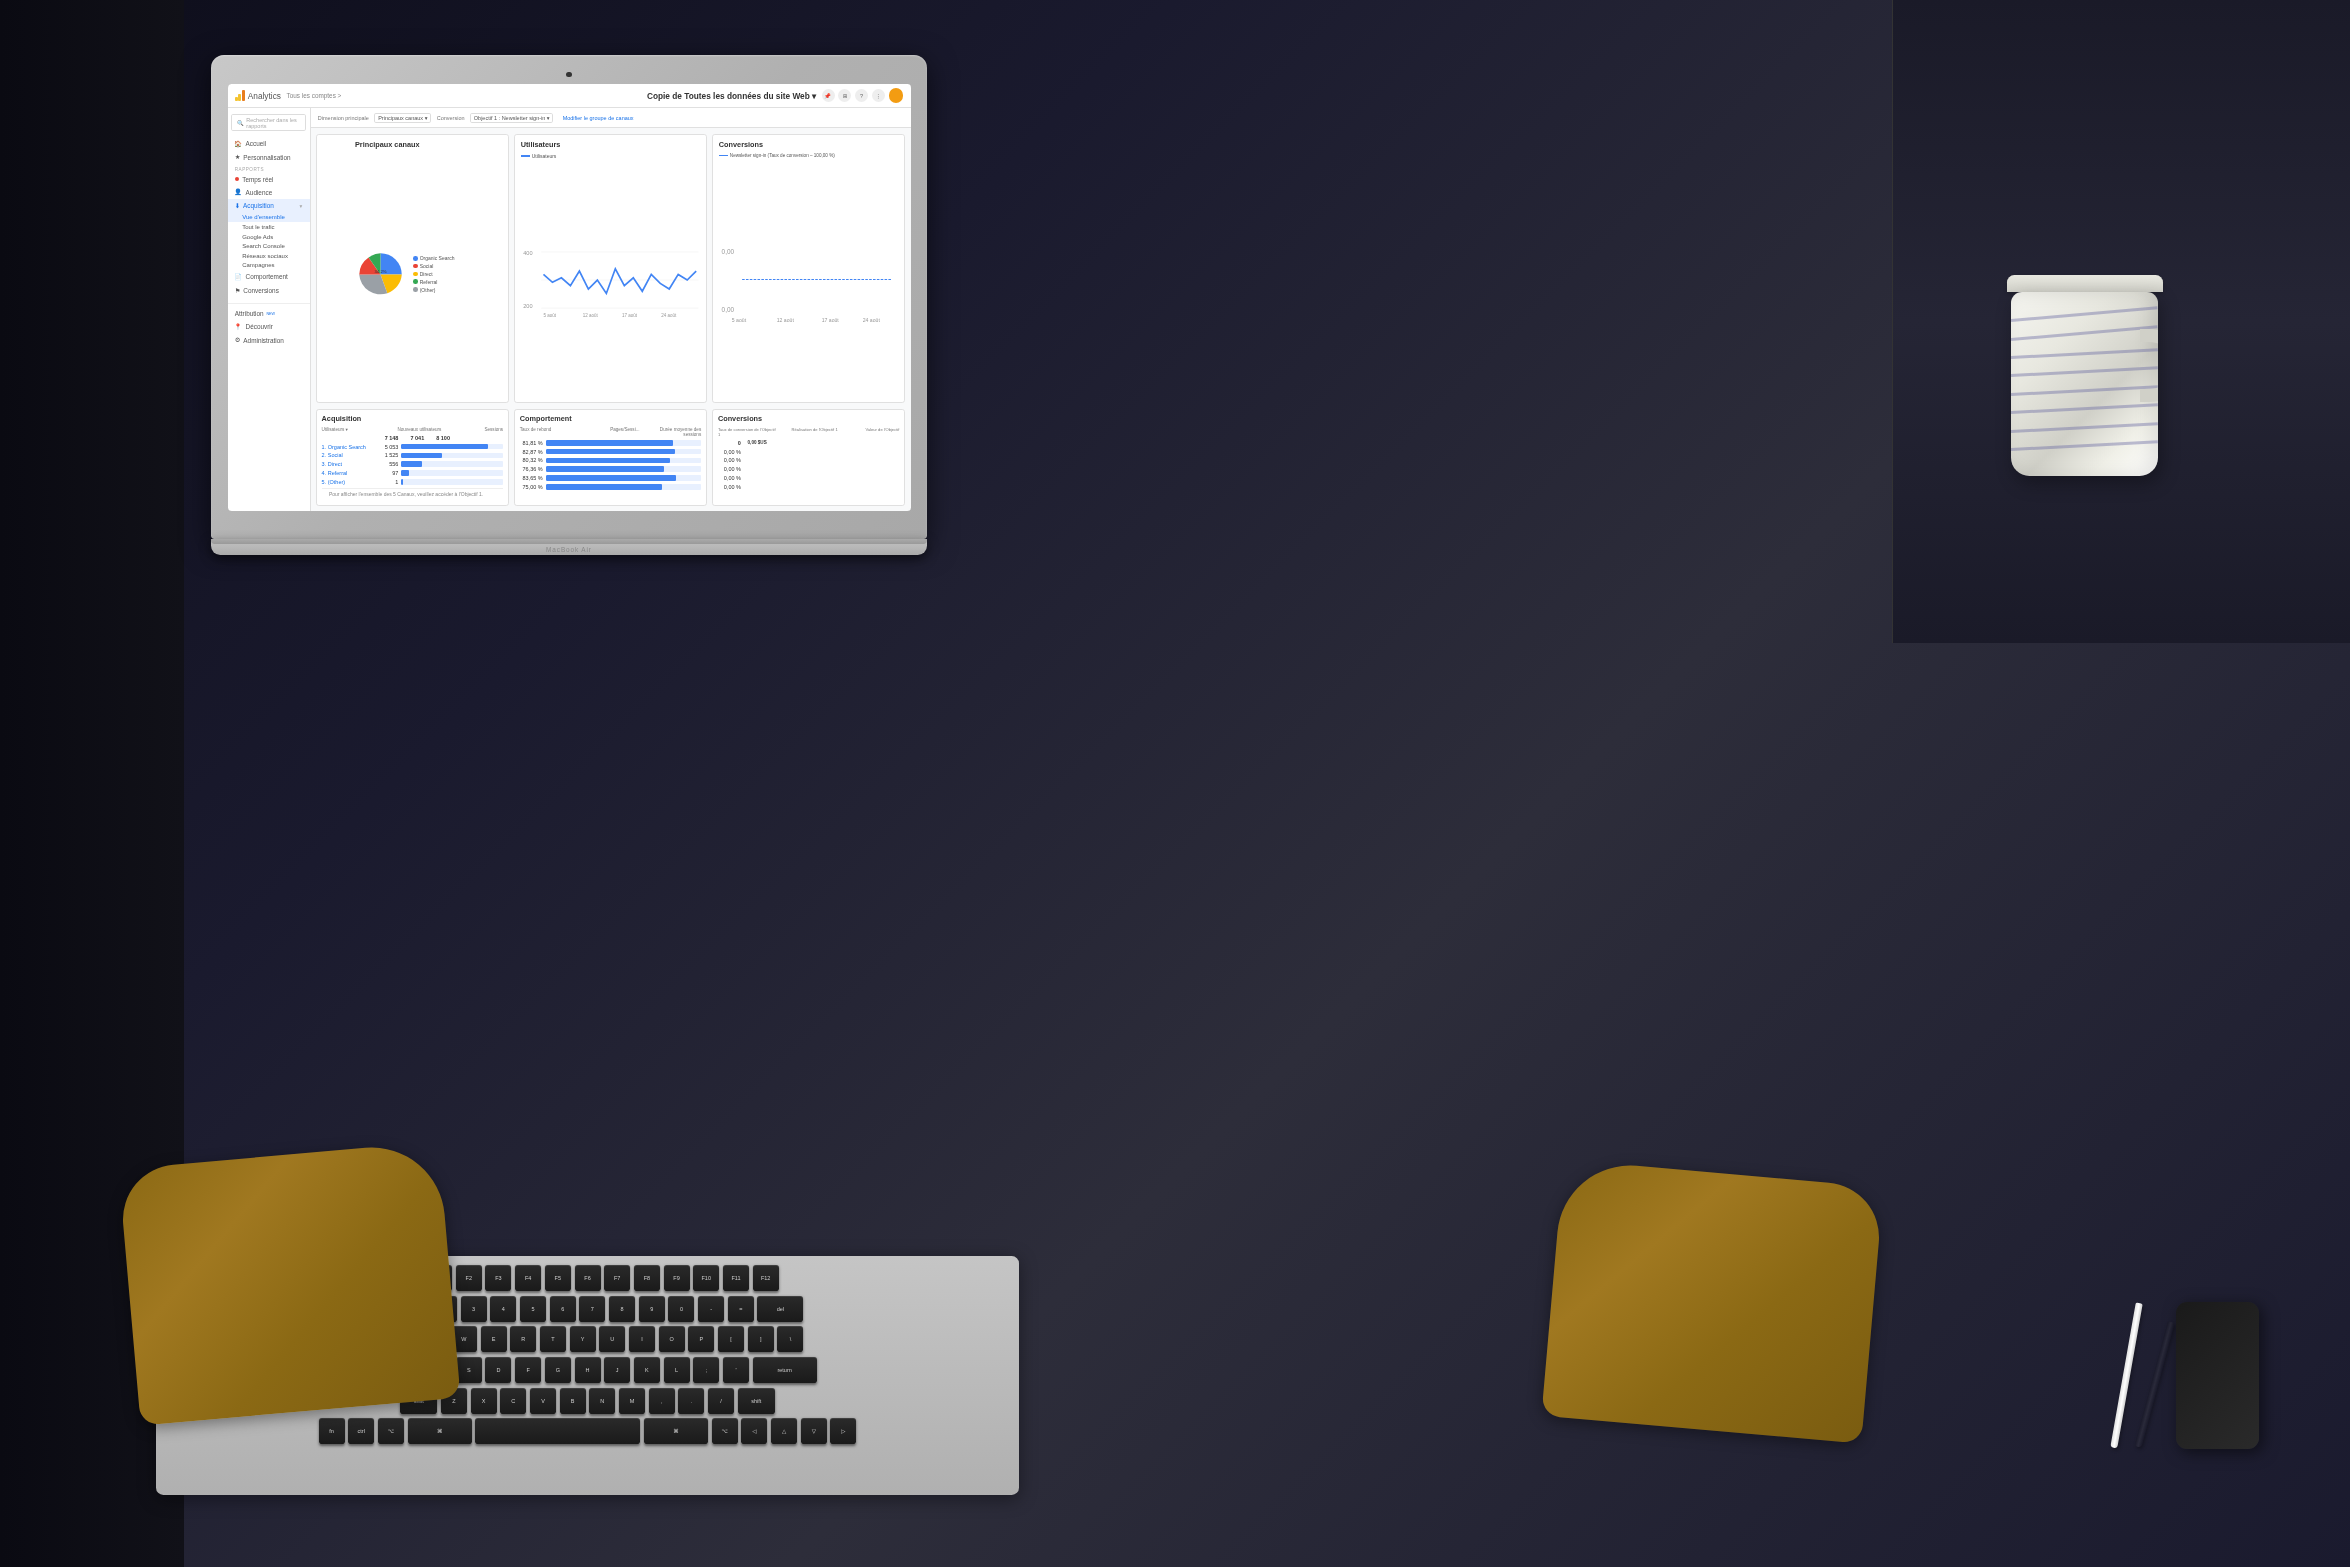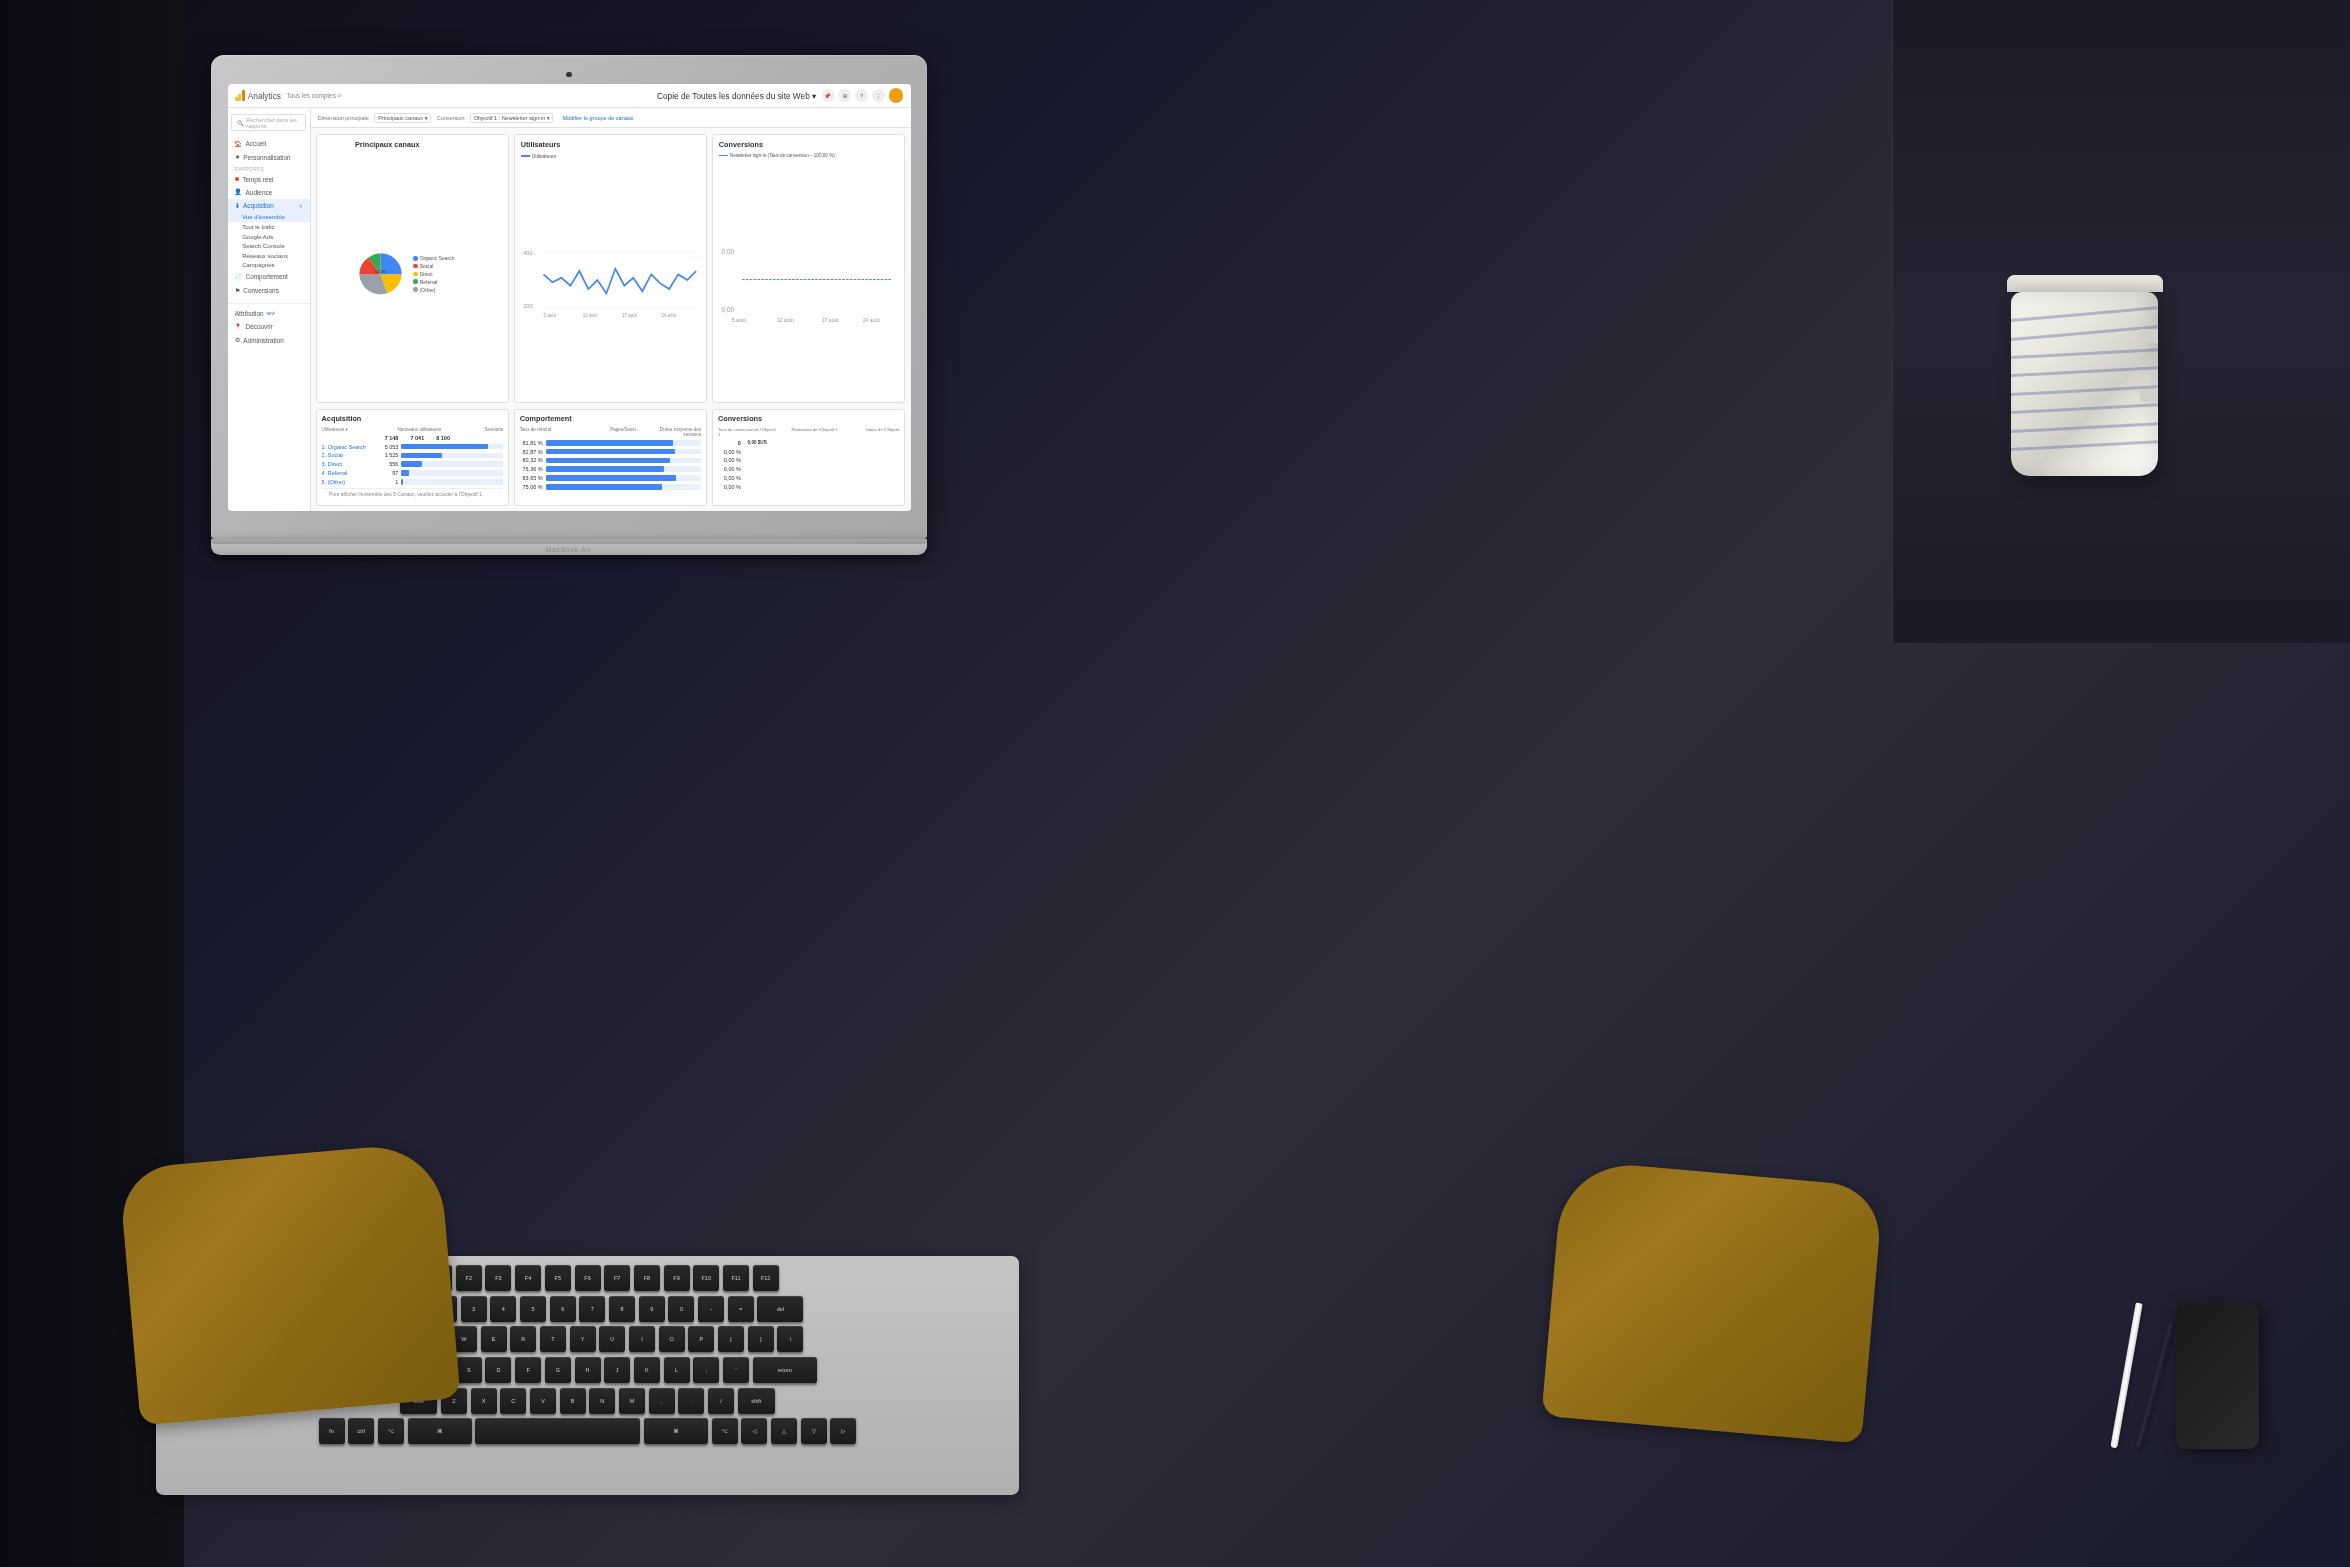--- a/index.html
+++ b/index.html
@@ -133,21 +133,21 @@
 
     .breadcrumb {
       font-size: 6.4px;
       color: #888;
       flex: 1;
     }
 
     .page-title {
       font-size: 8.3px;
       color: #333;
-      font-weight: normal;
+      font-weight: bold;
     }
 
     .top-bar-right {
       display: flex;
       align-items: center;
       gap: 3.7px;
       margin-left: auto;
     }
 
     .top-icon {

